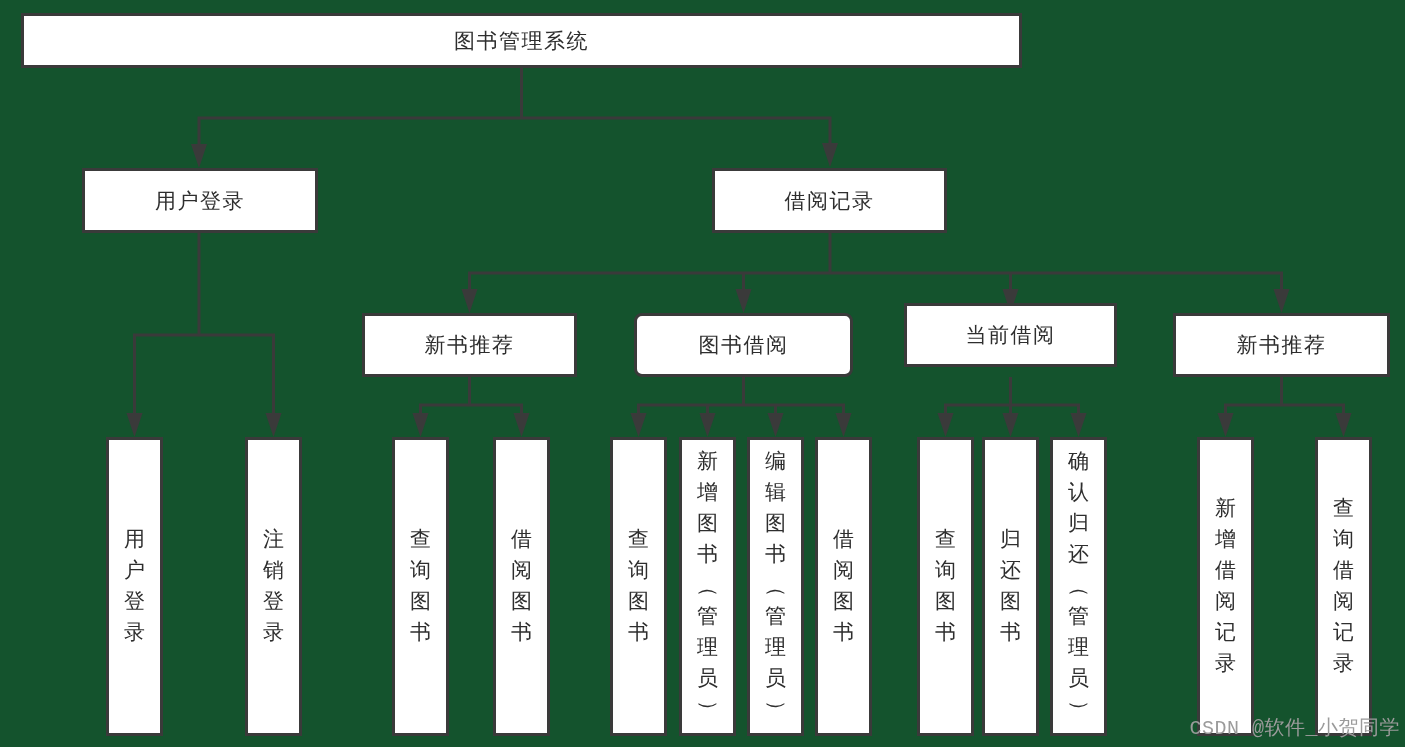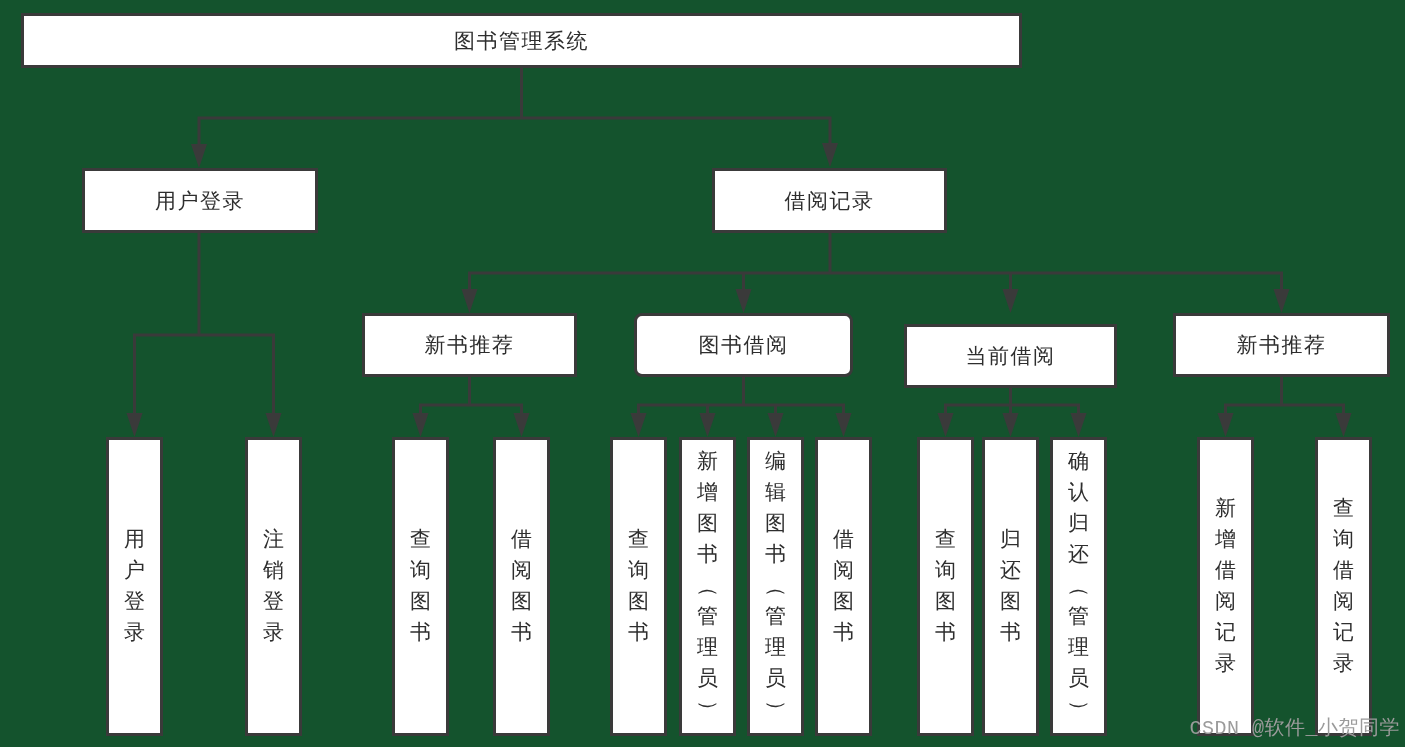--- a/index.html
+++ b/index.html
@@ -99,21 +99,21 @@
   <div class="box hbox" style="left:712px; top:168px; width:235px; height:65px;">
     <span>借阅记录</span>
   </div>
 
   <div class="box hbox" style="left:362px; top:313px; width:215px; height:64px;">
     <span>新书推荐</span>
   </div>
   <div class="box hbox" style="left:634px; top:313px; width:219px; height:64px;border-radius:8px;">
     <span>图书借阅</span>
   </div>
-  <div class="box hbox" style="left:904px; top:324px; width:213px; height:64px;">
+  <div class="box hbox" style="left:904px; top:303px; width:213px; height:64px;">
     <span>当前借阅</span>
   </div>
   <div class="box hbox" style="left:1173px; top:313px; width:217px; height:64px;">
     <span>新书推荐</span>
   </div>
 
   <div class="box vbox" style="left:106px; top:437px; width:57px; height:299px;">
     <span class="vlabel">
         <span class="ch">用</span>
         <span class="ch">户</span>

